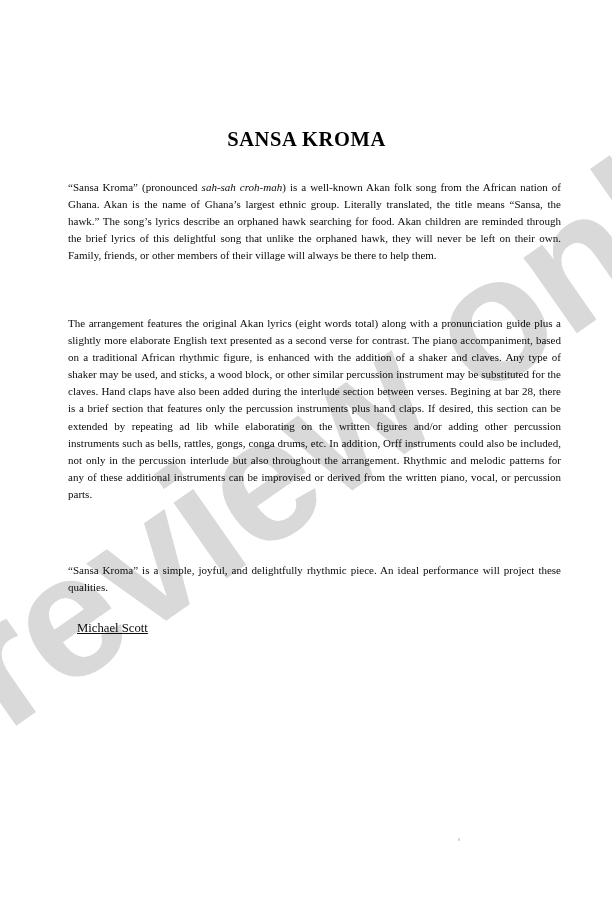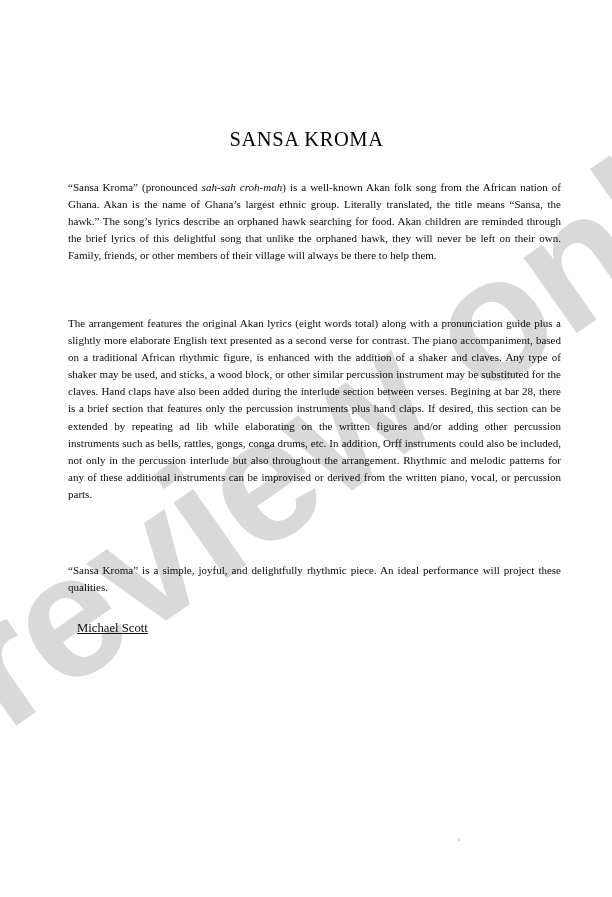--- a/index.html
+++ b/index.html
@@ -56,21 +56,21 @@
     top: 0;
     width: 493px;
     z-index: 2;
   }
 
   #doc-title {
     margin: 0;
     padding: 0;
     text-align: center;
     font-family: "Liberation Serif", "DejaVu Serif", serif;
-    font-weight: normal;
+    font-weight: bold;
     font-size: 20.5px;
     letter-spacing: 0.6px;
     color: #000000;
     position: absolute;
     top: 128px;
     left: 0;
     width: 493px;
   }
 
   .body-para {

